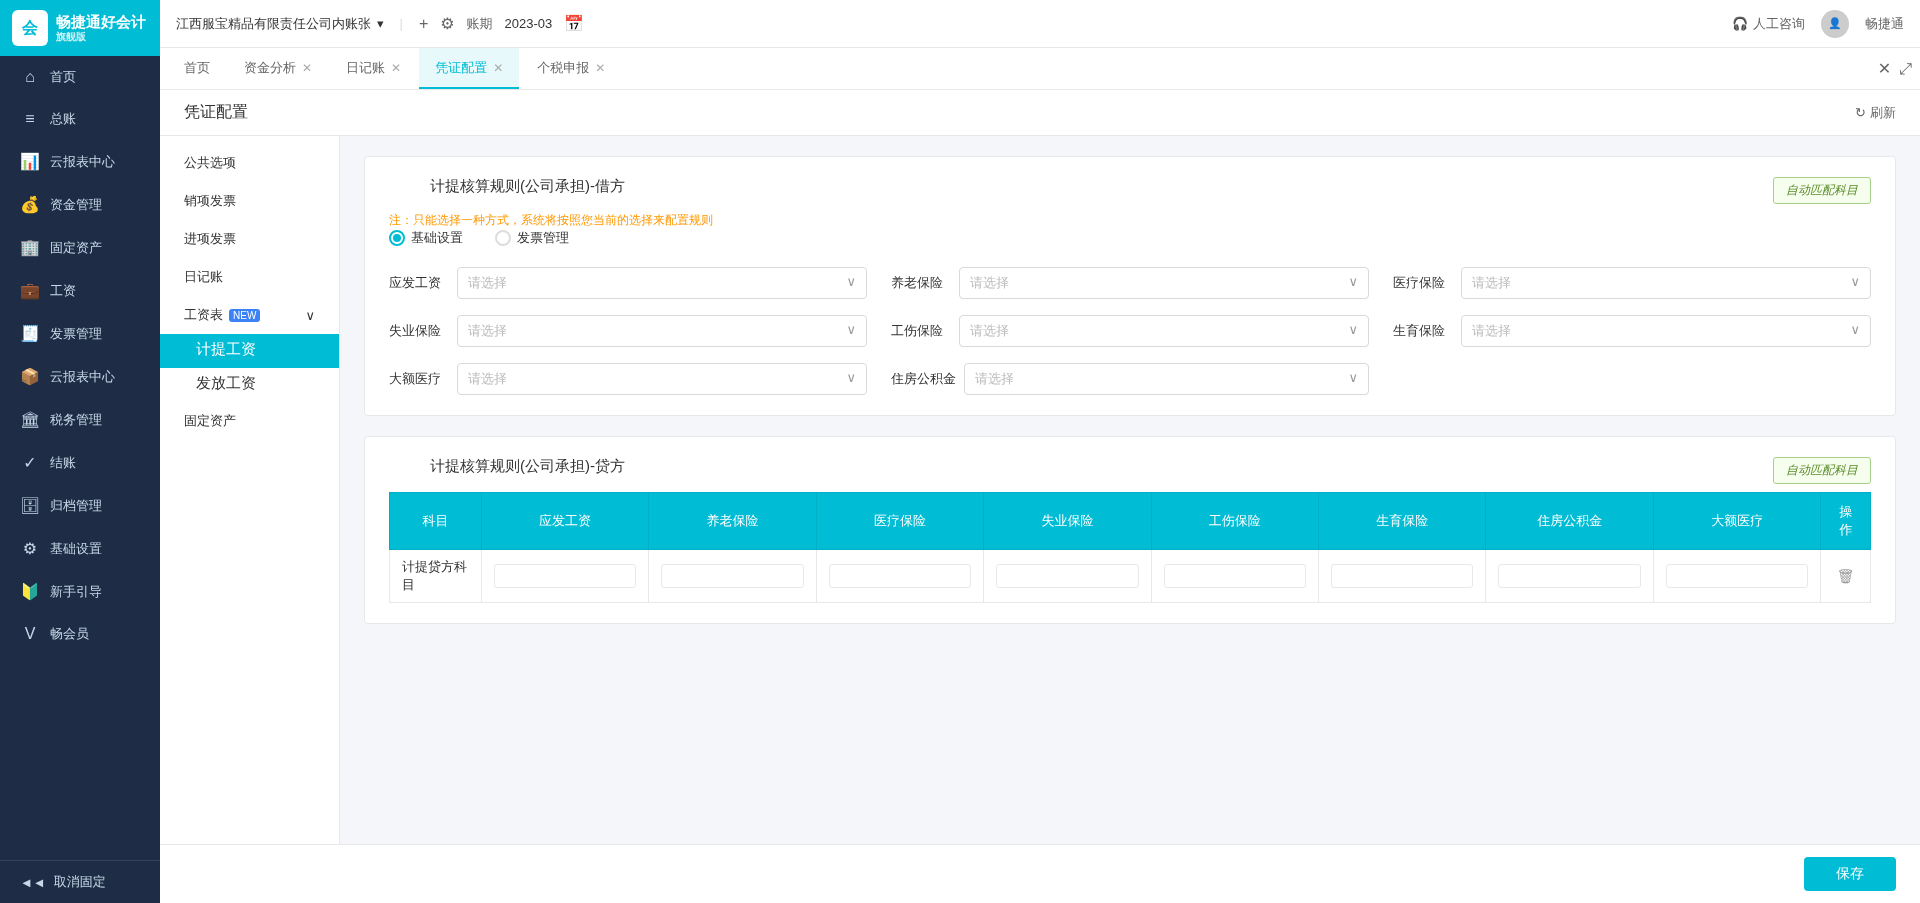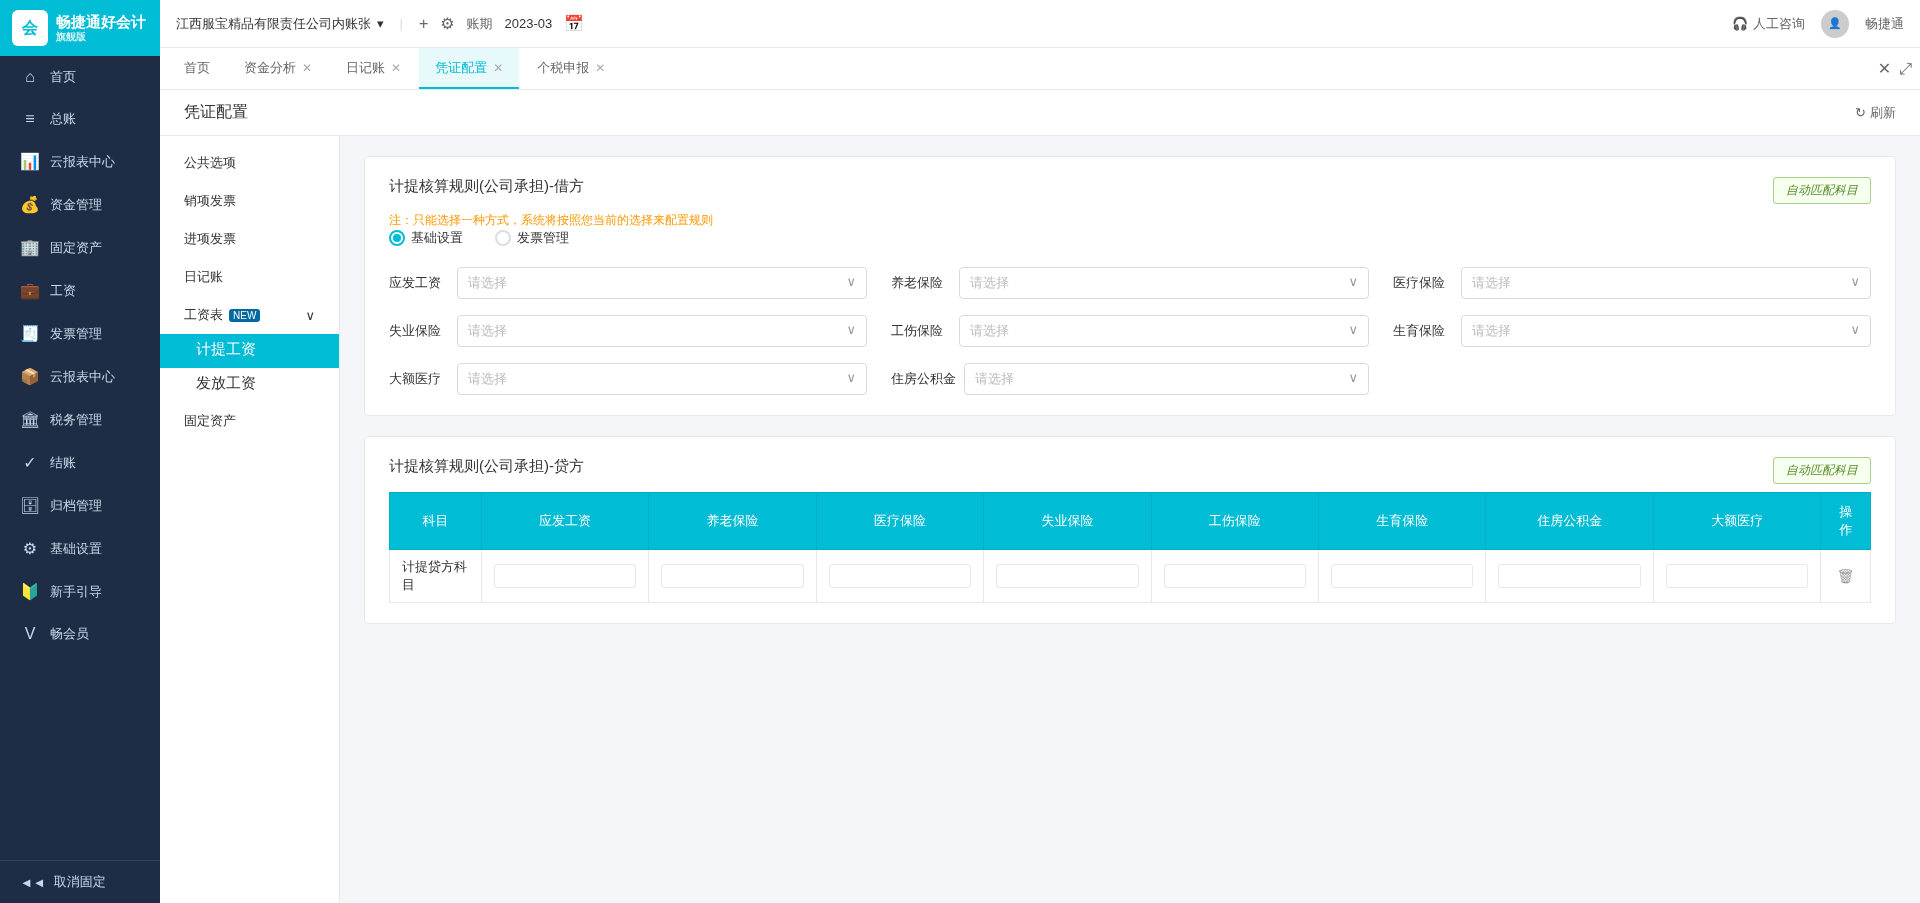--- a/index.html
+++ b/index.html
@@ -149,21 +149,21 @@
       display: flex;
       align-items: center;
       justify-content: space-between;
       padding: 10px 24px;
       font-size: 13px;
       color: #333;
       cursor: pointer;
     }
     .subnav-group-label { display: flex; align-items: center; gap: 6px; }
     .new-badge {
-      background: #0369a1;
+      background: #3b82f6;
       color: white;
       font-size: 10px;
       padding: 1px 4px;
       border-radius: 3px;
     }
     .subnav-sub-item {
       padding: 6px 24px 9px 36px;
       font-size: 15px;
       color: #333;
       cursor: pointer;
@@ -181,20 +181,21 @@
       padding: 20px 24px;
       border: 1px solid #e8e8e8;
     }
     .section-title { font-size: 15px; color: #333; font-weight: 500; margin-bottom: 8px; }
     .section-note { color: #ff9800; font-size: 12px; }
     .section-header-row {
       display: flex;
       align-items: center;
       justify-content: space-between;
       margin-bottom: 8px;
+      margin-left: 41px;
     }
     .auto-match-btn {
       border: 1px solid #a8d08d;
       color: #5a8a2a;
       background: #f6ffed;
       padding: 4px 12px;
       font-size: 12px;
       cursor: pointer;
       border-radius: 3px;
       font-style: italic;
@@ -570,14 +571,17 @@
                   <span class="delete-icon">🗑</span>
                 </td>
               </tr>
             </tbody>
           </table>
         </div>
 
       </div>
     </div>
 
+    <div class="save-bar">
+      <button class="save-btn">保存</button>
+    </div>
   </div>
 </div>
 
 </body></html>

